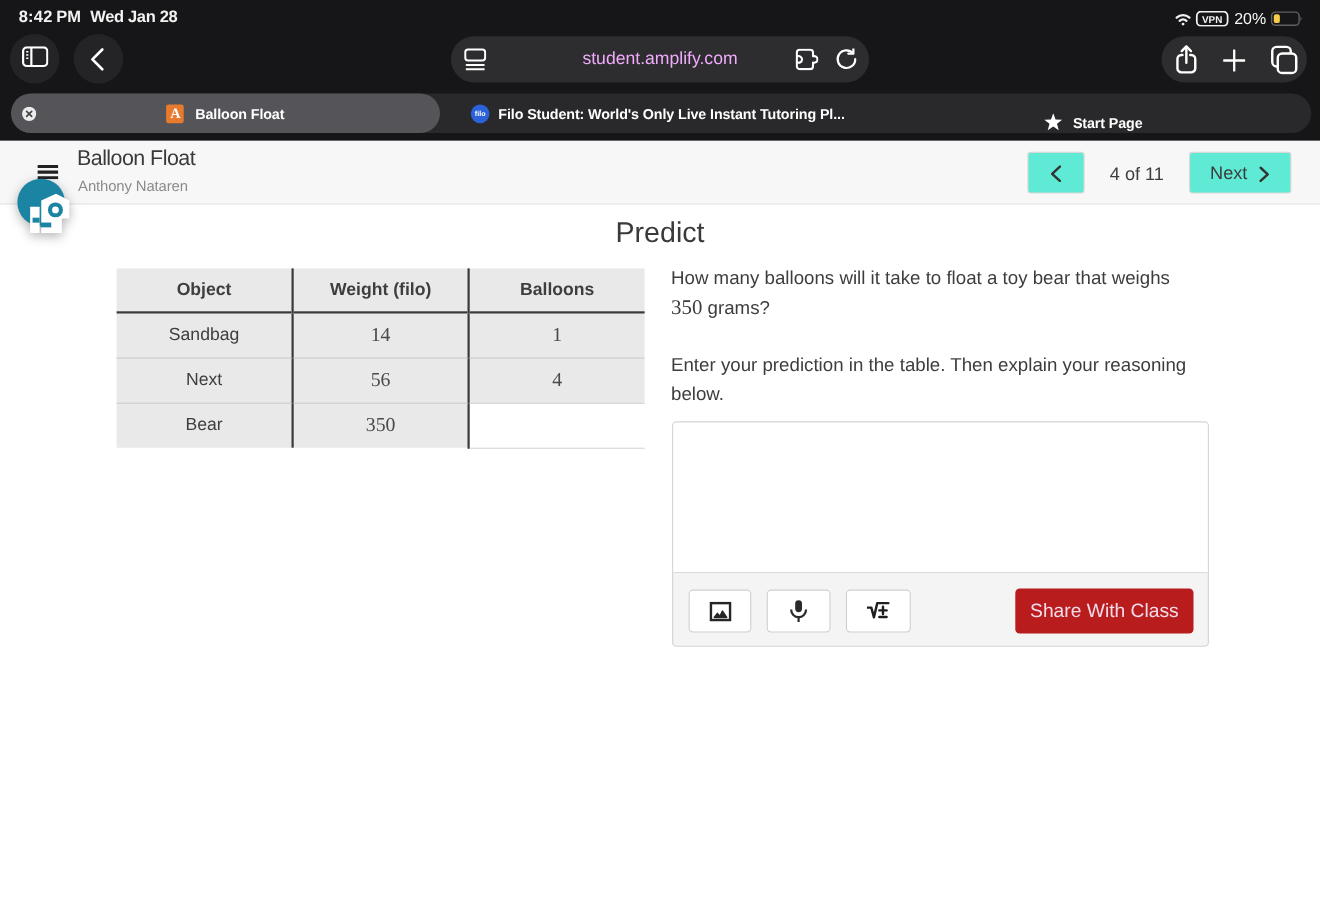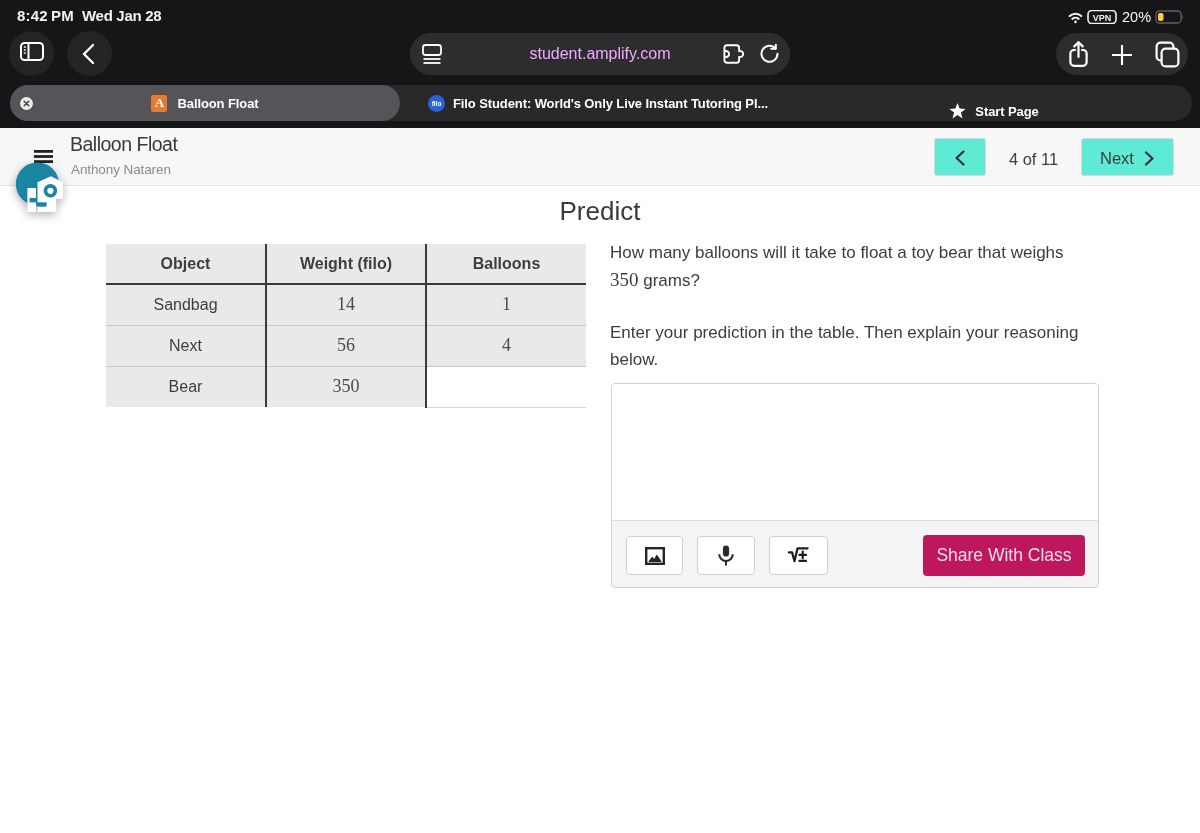--- a/index.html
+++ b/index.html
@@ -36,21 +36,21 @@
   #qcol { position:absolute; left:610px; top:240px; width:490px; color:#3d3d3d;
      font-size:17px; line-height:26.5px; }
   .serif { font-family:"Liberation Serif", serif; }
   #answer { position:absolute; left:611px; top:383px; width:488px; height:205px;
      border:1px solid #d2d2d2; border-radius:4px; background:#f4f4f4; overflow:hidden; }
   #answer .ta { position:absolute; top:0; left:0; width:100%; height:137px; background:#fff;
      border-bottom:1px solid #dcdcdc; }
   .tbtn { position:absolute; top:152px; height:39px; background:#fff;
      border:1px solid #cfcfcf; border-radius:4px; display:flex; align-items:center; justify-content:center; }
   #sharebtn { position:absolute; left:311px; top:151px; width:162px; height:41px;
-     background:#be185d; border-radius:4px; color:#f3dcea; font-size:17.5px;
+     background:#b91c1c; border-radius:4px; color:#f3dcea; font-size:17.5px;
      display:flex; align-items:center; justify-content:center; }
 </style>
 </head>
 <body>
 <div id="chrome">
 
   <div class="abs sbtext" style="left:17px; top:7px;">8:42 PM</div>
   <div class="abs sbtext" style="left:82px; top:7px; letter-spacing:-0.3px;">Wed Jan 28</div>
   <div class="abs" style="left:1068px; top:10px;" id="statright">
     <svg width="120" height="14" viewBox="0 0 120 14">

